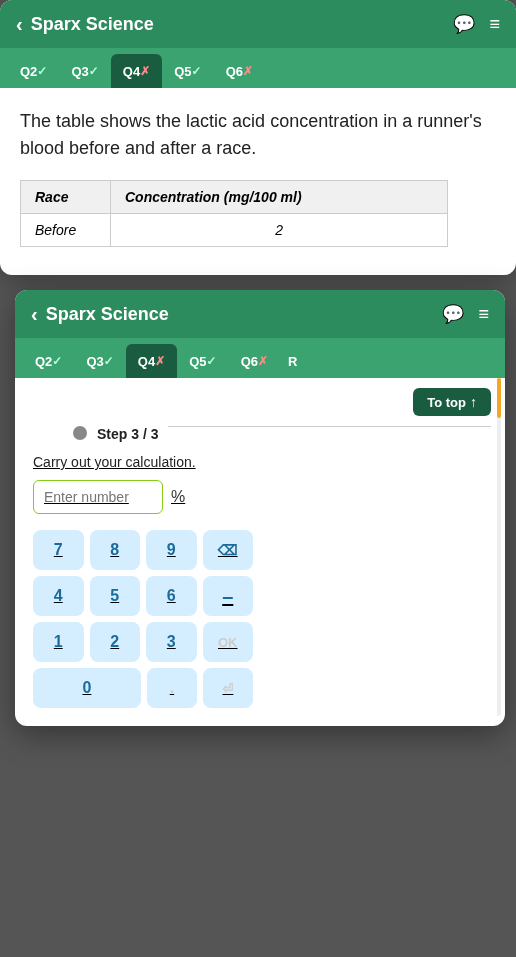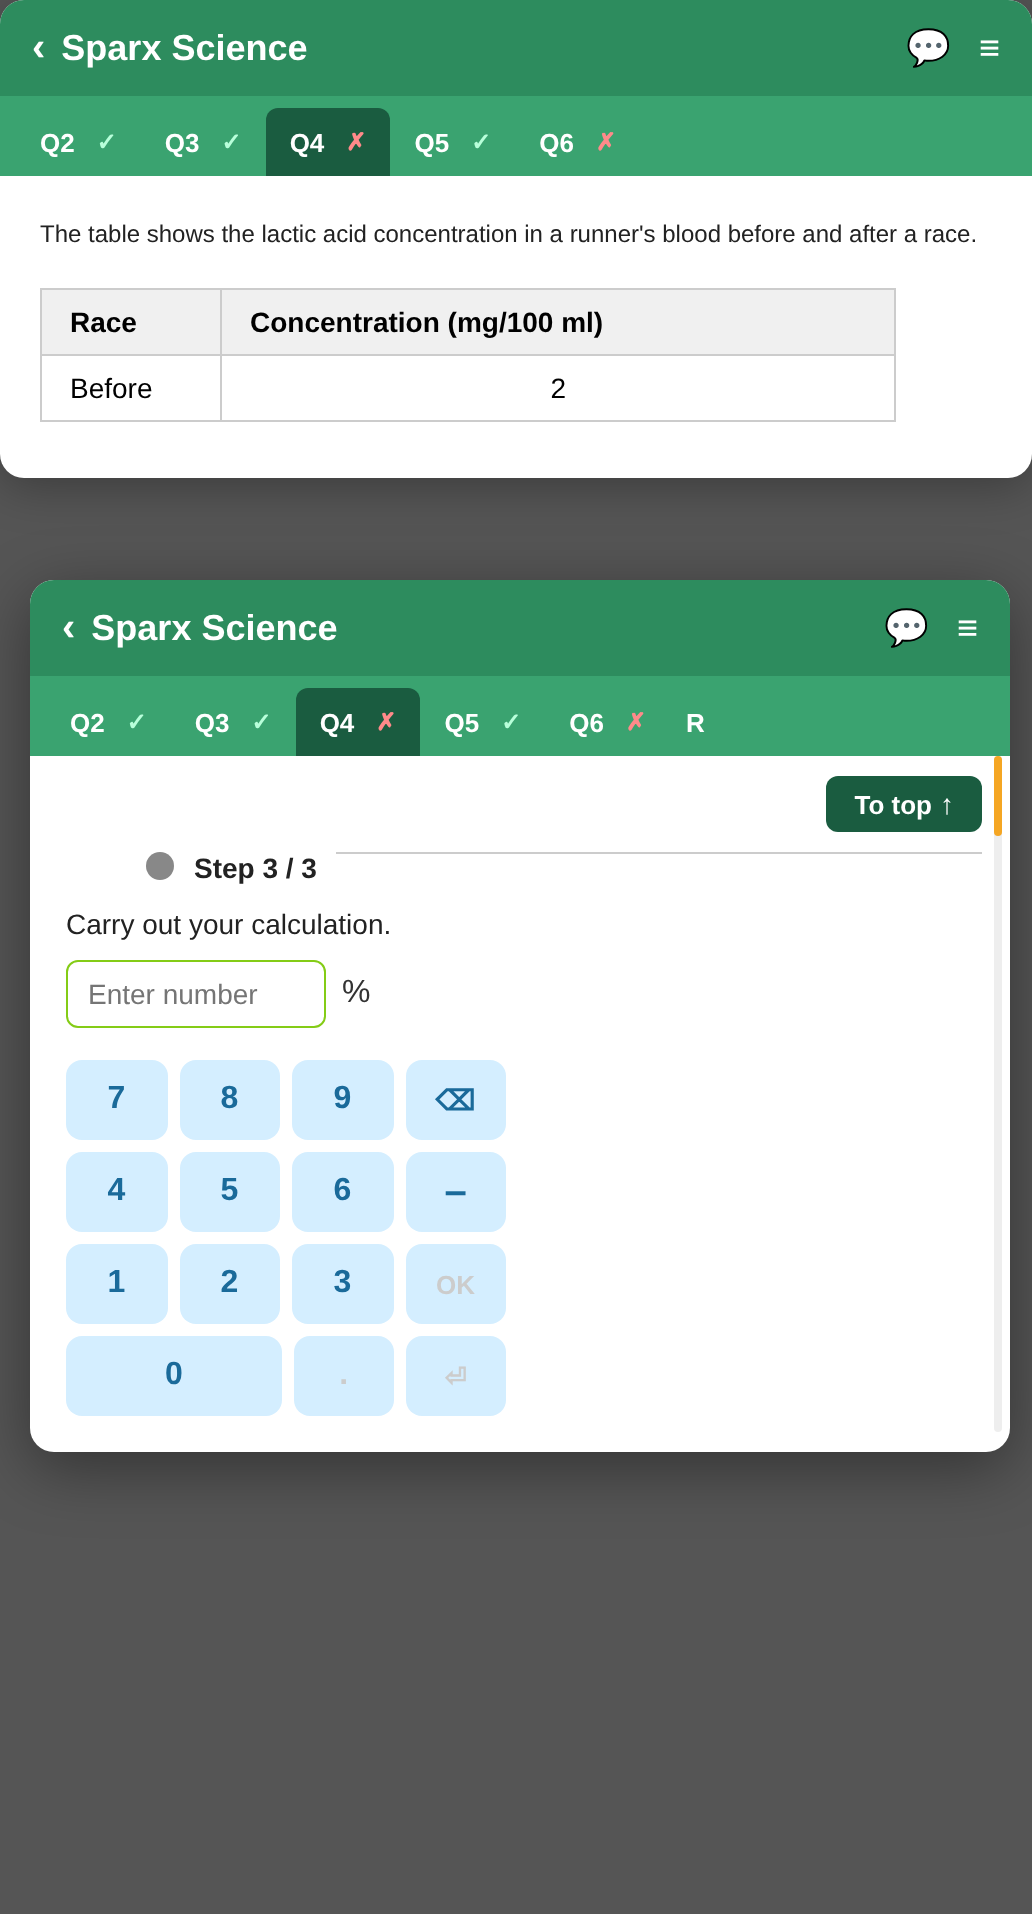--- a/index.html
+++ b/index.html
@@ -74,21 +74,21 @@
       background: #3aa370;
       display: flex;
       align-items: stretch;
       padding: 0 8px;
       height: 40px;
       overflow: hidden;
     }
     .tab-item {
       display: flex;
       align-items: center;
-      gap: 11px;
+      gap: 0;
       padding: 0 12px;
       font-size: 13px;
       font-weight: 600;
       color: #fff;
       cursor: pointer;
       border-radius: 6px 6px 0 0;
       margin-top: 6px;
       height: 34px;
     }
     .tab-item.active {
@@ -99,32 +99,33 @@
       font-size: 12px;
     }
     .tab-item .tab-mark.correct { color: #b8ffda; }
     .tab-item .tab-mark.wrong { color: #ff8a8a; }
 
     
     .card-back .content-area {
       padding: 20px 20px 28px 20px;
     }
     .intro-text {
-      font-size: 12px;
+      font-size: 18px;
       color: #222;
       line-height: 1.5;
       margin-bottom: 18px;
     }
 
     
     .data-table {
       border-collapse: collapse;
       width: 90%;
       margin-left: 0;
       font-size: 14px;
+      font-style: italic;
     }
     .data-table th {
       background: #f0f0f0;
       border: 1px solid #ccc;
       padding: 8px 14px;
       text-align: left;
       font-weight: 600;
     }
     .data-table td {
       border: 1px solid #ccc;
@@ -181,20 +182,21 @@
       color: #222;
     }
     .step-divider {
       flex: 1;
       height: 1px;
       background: #ccc;
     }
 
     .front-content {
       padding: 8px 2px 18px 18px;
+      text-decoration: underline;
     }
     .step-instruction {
       font-size: 14px;
       color: #222;
       margin-bottom: 10px;
       font-weight: 500;
     }
     .step-question {
       font-size: 14px;
       color: #222;

